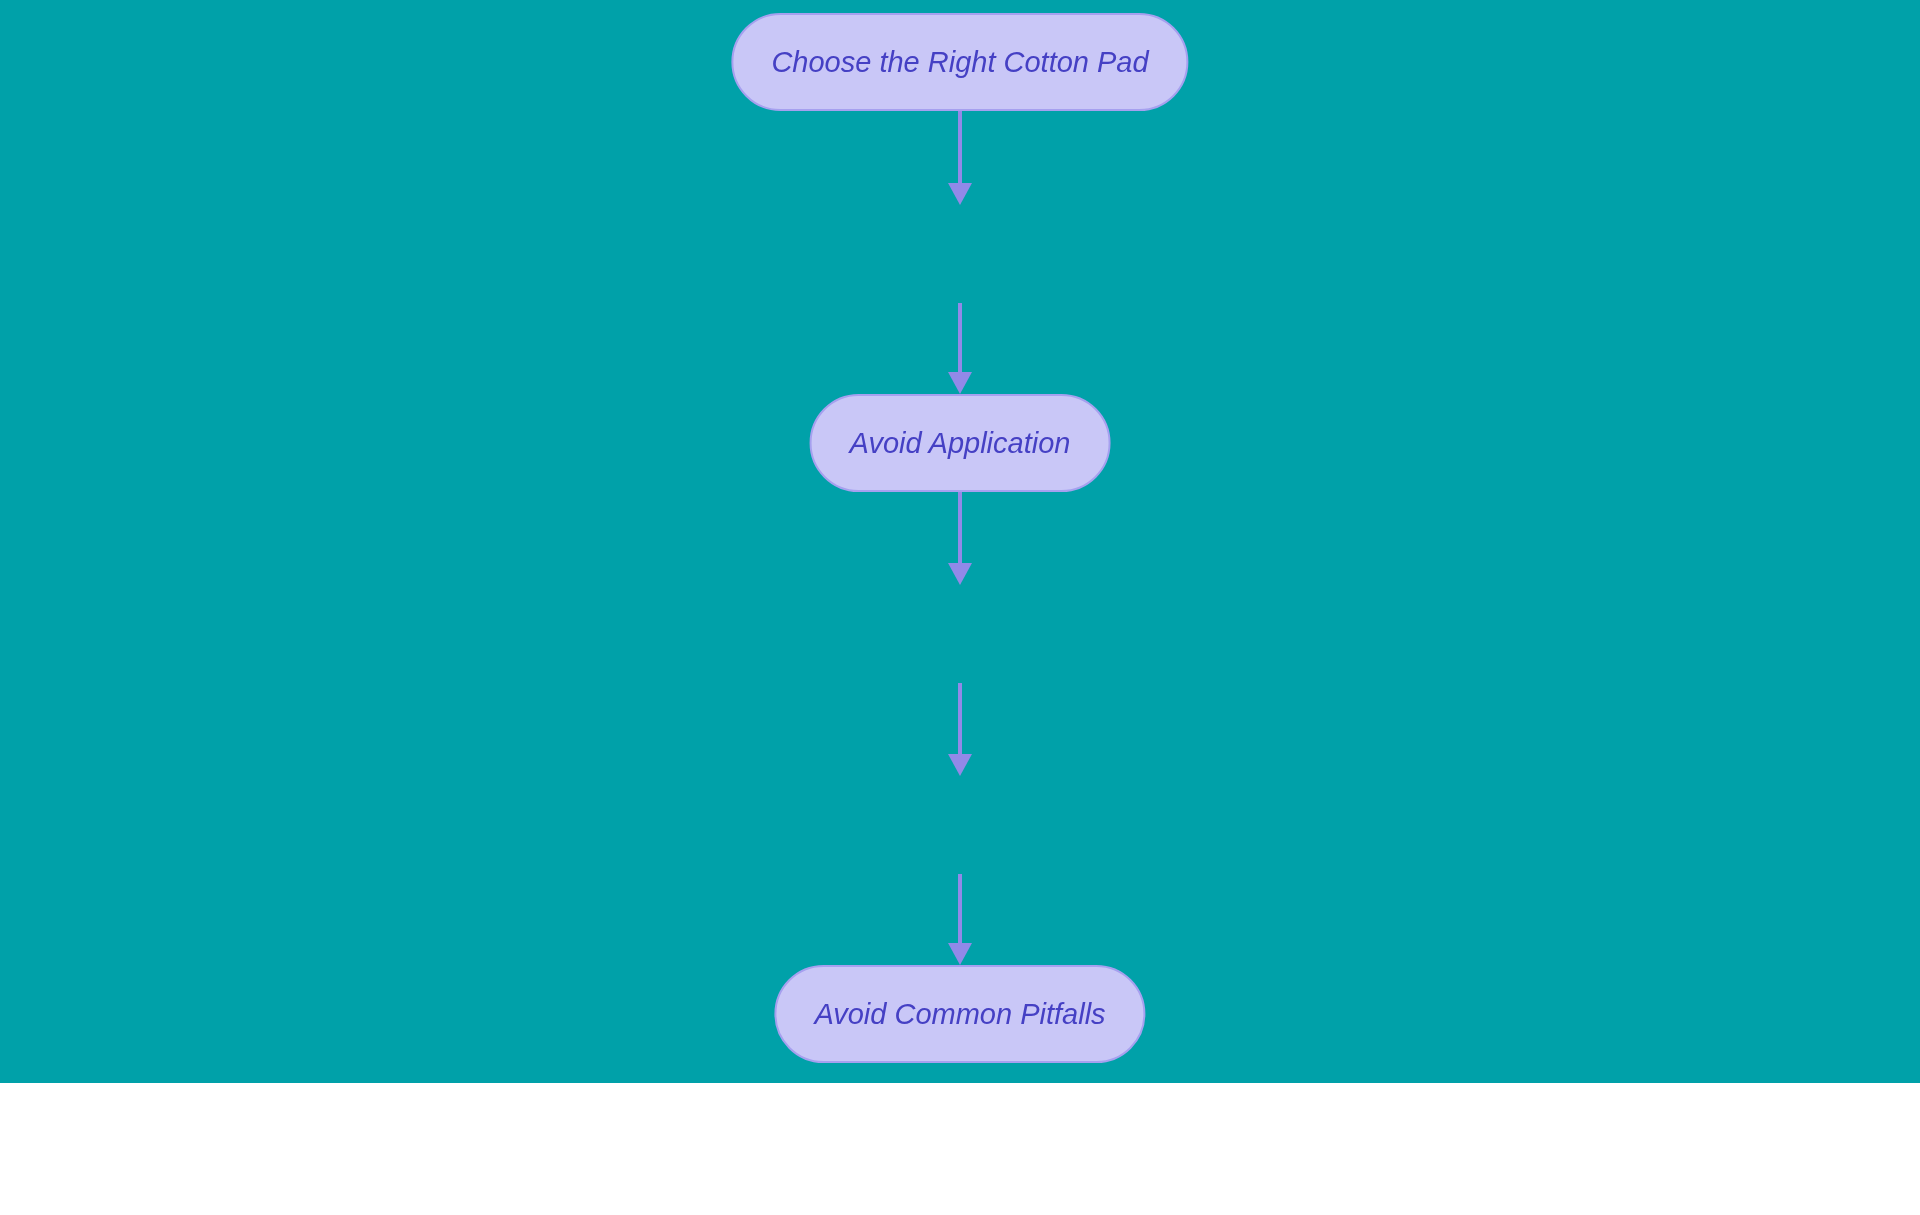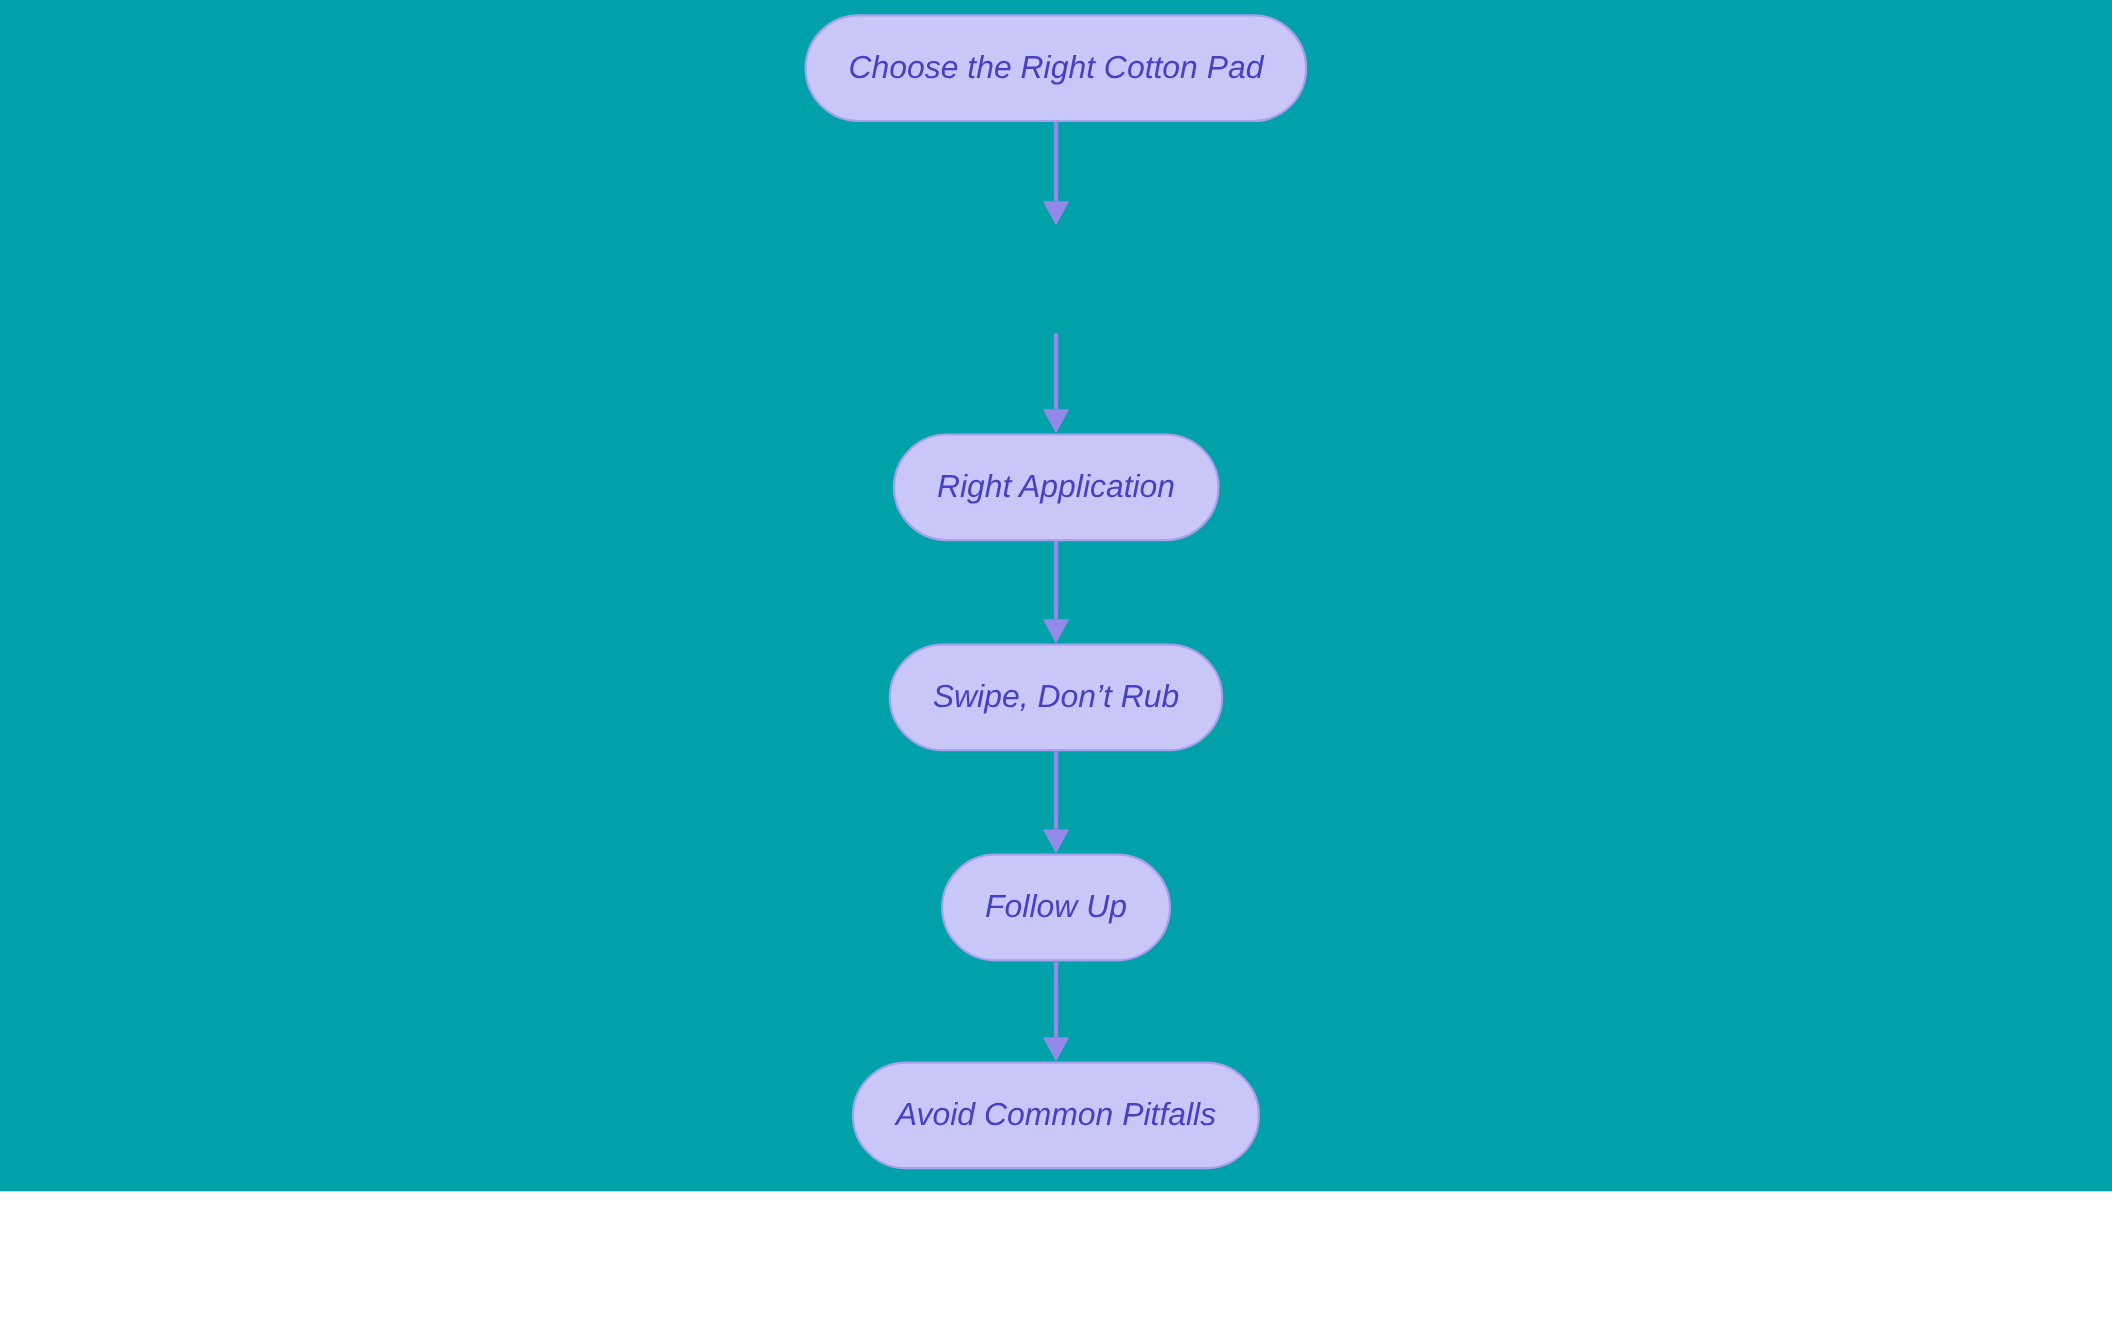--- a/index.html
+++ b/index.html
@@ -93,40 +93,34 @@
     <div class="arrow-head"></div>
   </div>
 
 
   <div class="arrow arrow-2">
     <div class="arrow-shaft"></div>
     <div class="arrow-head"></div>
   </div>
 
   <div class="node node-3">
-    <span>Right Application</span>
+    <span>Avoid Application</span>
   </div>
 
   <div class="arrow arrow-3">
     <div class="arrow-shaft"></div>
     <div class="arrow-head"></div>
   </div>
 
-  <div class="node node-4">
-    <span>Swipe, Don’t Rub</span>
-  </div>
 
   <div class="arrow arrow-4">
     <div class="arrow-shaft"></div>
     <div class="arrow-head"></div>
   </div>
 
-  <div class="node node-5">
-    <span>Follow Up</span>
-  </div>
 
   <div class="arrow arrow-5">
     <div class="arrow-shaft"></div>
     <div class="arrow-head"></div>
   </div>
 
   <div class="node node-6">
     <span>Avoid Common Pitfalls</span>
   </div>
 

